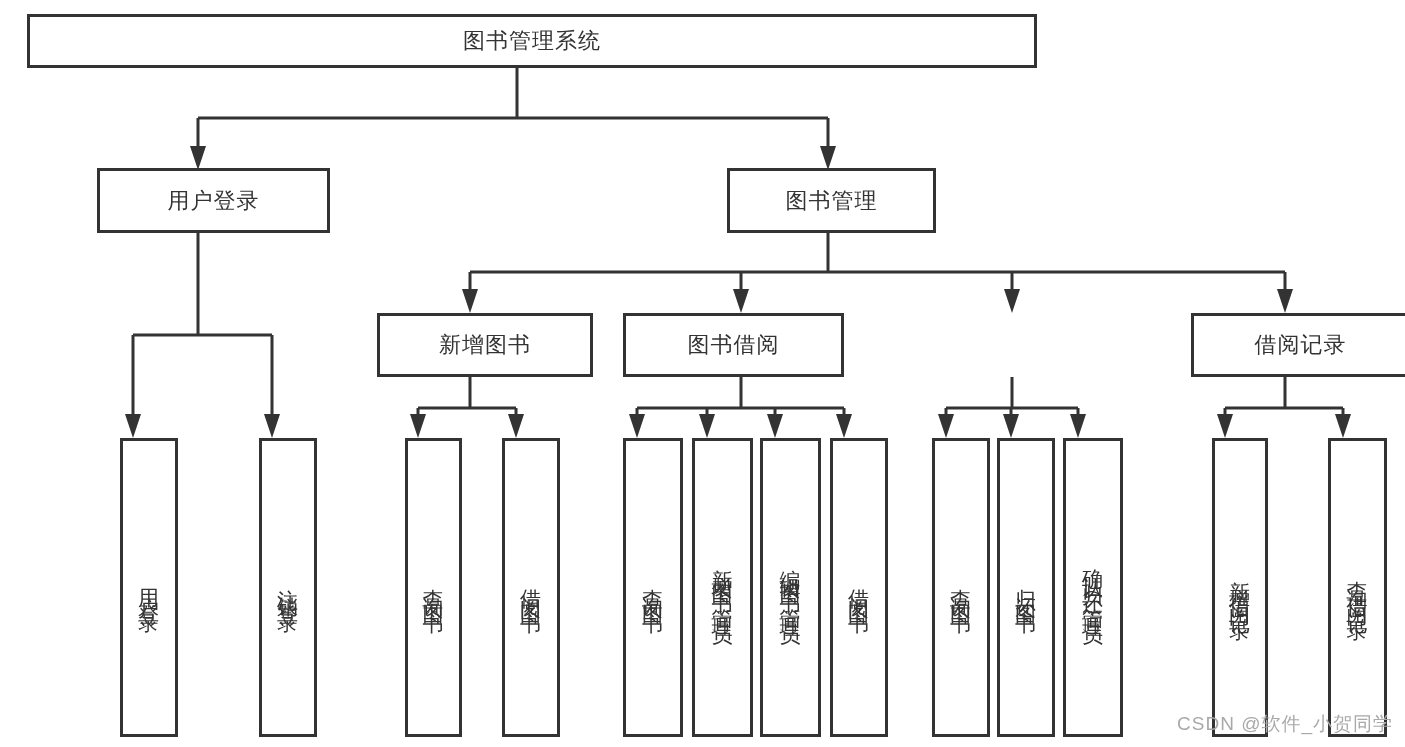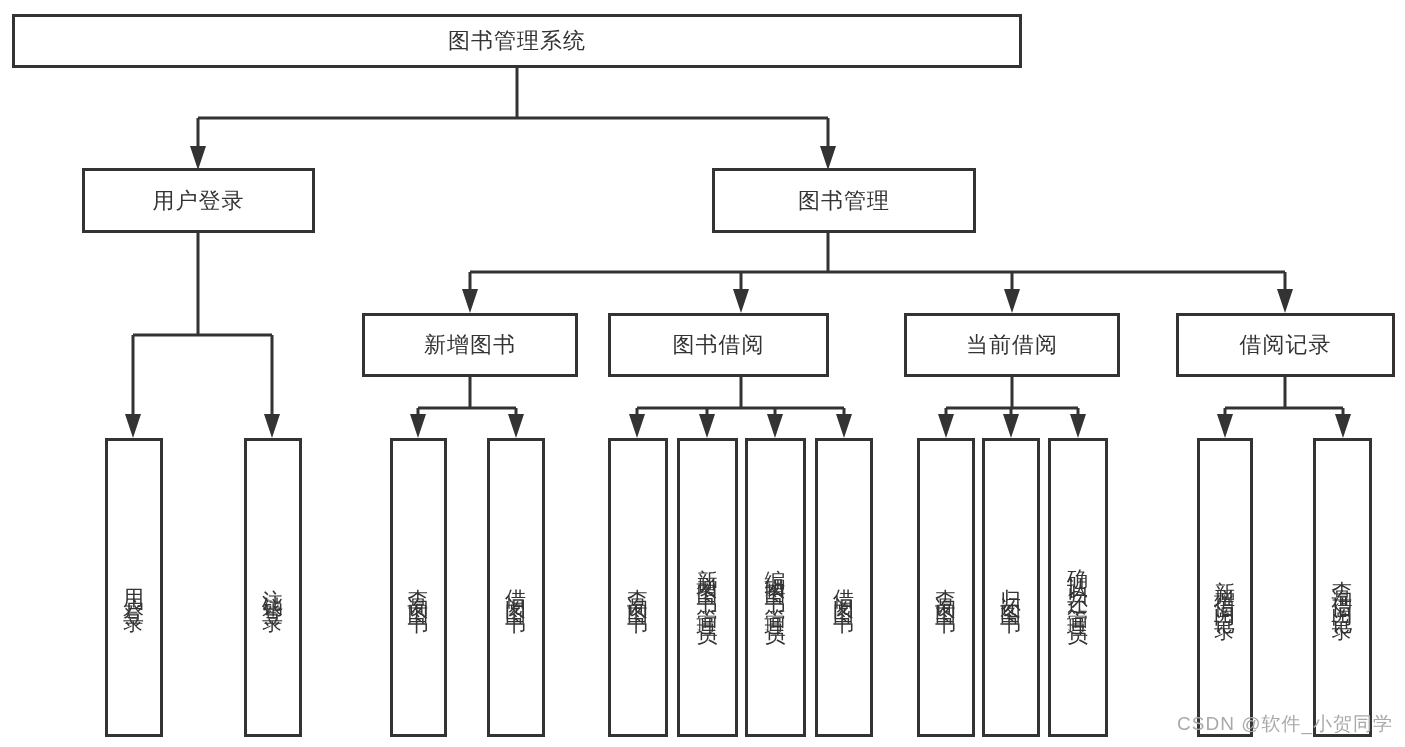--- a/index.html
+++ b/index.html
@@ -19,20 +19,21 @@
     pointer-events: none;
   }
   .box {
     position: absolute;
     box-sizing: border-box;
     border: 3px solid #333333;
     background: #ffffff;
     display: flex;
     align-items: center;
     justify-content: center;
+    margin-left: 15px;
   }
   .hlabel {
     font-size: 22px;
     letter-spacing: 1px;
     white-space: nowrap;
   }
   .vbox .vlabel {
     writing-mode: vertical-rl;
     text-orientation: mixed;
     font-size: 21px;
@@ -98,32 +99,29 @@
     </g>
   </svg>
 
   <div class="box" style="left:12px; top:14px; width:1010px; height:54px;">
     <span class="hlabel">图书管理系统</span>
   </div>
 
   <div class="box" style="left:82px; top:168px; width:233px; height:65px;">
     <span class="hlabel">用户登录</span>
   </div>
-  <div class="box" style="left:712px; top:168px; width:264px; height:65px;">
+  <div class="box" style="left:712px; top:168px; width:209px; height:65px;">
     <span class="hlabel">图书管理</span>
   </div>
 
   <div class="box" style="left:362px; top:313px; width:216px; height:64px;">
     <span class="hlabel">新增图书</span>
   </div>
   <div class="box" style="left:608px; top:313px; width:221px; height:64px;">
     <span class="hlabel">图书借阅</span>
-  </div>
-  <div class="box" style="left:904px; top:313px; width:216px; height:64px;">
-    <span class="hlabel">当前借阅</span>
   </div>
   <div class="box" style="left:1176px; top:313px; width:219px; height:64px;">
     <span class="hlabel">借阅记录</span>
   </div>
 
   <div class="box vbox" style="left:105px; top:438px; width:58px; height:299px;">
     <span class="vlabel">用户登录</span>
   </div>
   <div class="box vbox" style="left:244px; top:438px; width:58px; height:299px;">
     <span class="vlabel">注销登录</span>

